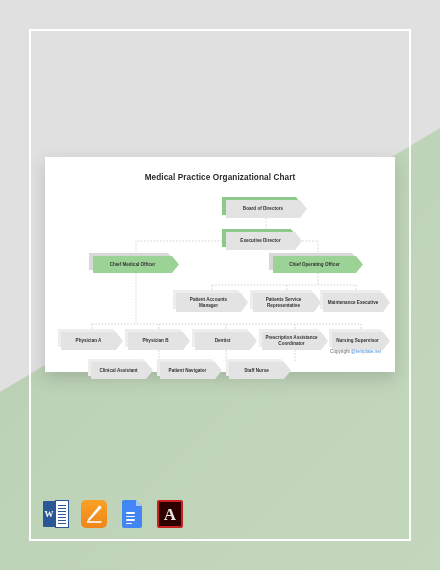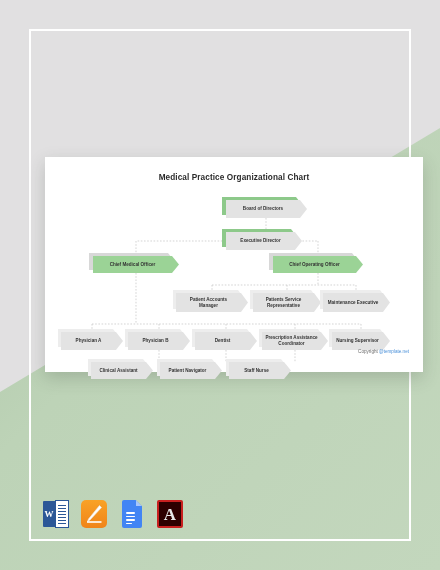--- a/index.html
+++ b/index.html
@@ -45,21 +45,20 @@
 
   
   .doc-card {
     position: absolute;
     left: 45px;
     top: 157px;
     width: 350px;
     height: 215px;
     background: #ffffff;
     box-shadow: 0 6px 16px rgba(60,70,60,0.22);
-    padding-left: 28px;
   }
 
   .doc-title {
     position: absolute;
     left: 0;
     top: 16px;
     width: 100%;
     text-align: center;
     font-size: 8.2px;
     font-weight: bold;

